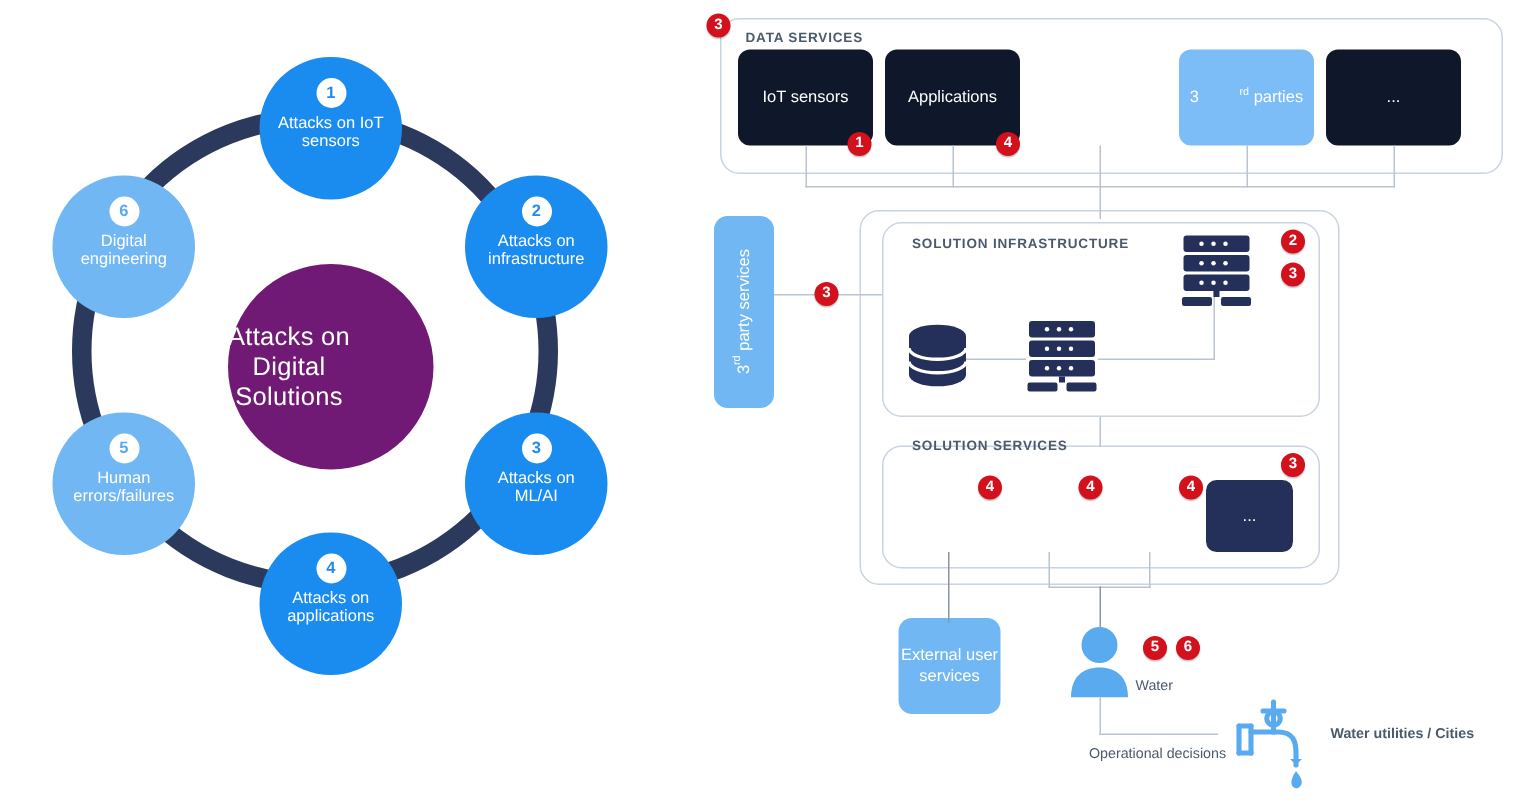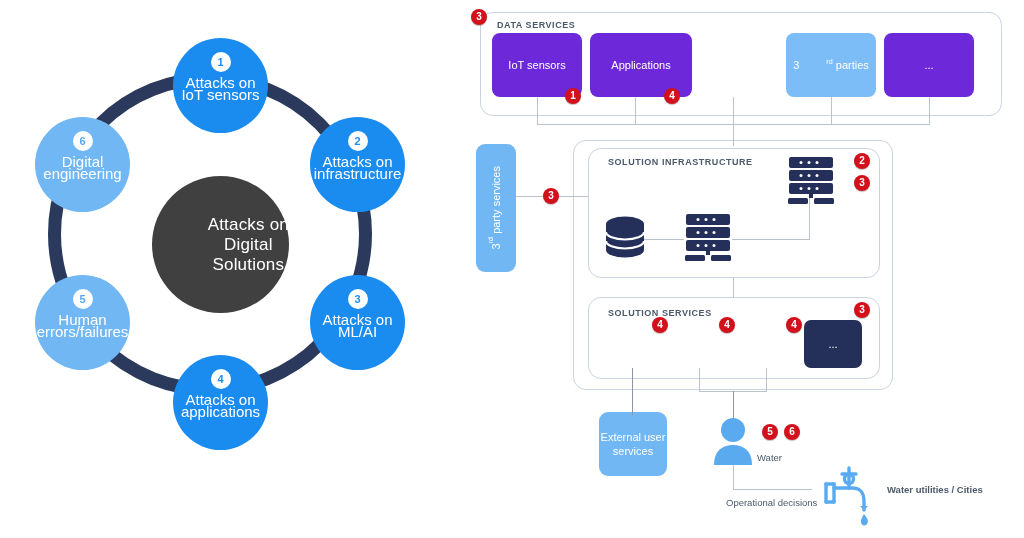--- a/index.html
+++ b/index.html
@@ -18,22 +18,22 @@
     position:absolute;
     left:48px;top:72px;width:324px;height:324px;
     border-radius:50%;
     border:13px solid #2b3a5c;
     box-sizing:border-box;
   }
   .center-circle{
     position:absolute;
     left:152px;top:176px;width:137px;height:137px;
     border-radius:50%;
-    background:#404040;
-    display:flex;align-items:center;justify-content:flex-end;
+    background:#701a75;
+    display:flex;align-items:center;justify-content:flex-start;
     text-align:center;
   }
   .center-circle .ctext{
     color:#ffffff;font-size:17px;line-height:20px;font-weight:400;
     letter-spacing:.2px;
   }
 
   .node{
     position:absolute;width:95px;height:95px;border-radius:50%;
     display:flex;flex-direction:column;align-items:center;
@@ -41,21 +41,21 @@
     text-align:center;box-sizing:border-box;padding-top:14px;
   }
   .node .badge{
     width:20px;height:20px;border-radius:50%;
     background:#ffffff;color:#1f8bf0;
     font-size:11px;font-weight:700;line-height:20px;
     margin-bottom:5px;display:block;
   }
   .node.light .badge{color:#57a8f2;}
   .node .label{
-    color:#ffffff;font-size:15px;line-height:11.5px;
+    color:#ffffff;font-size:11px;line-height:11.5px;
     padding:0 7px;font-weight:400;
   }
   .node.dark{background:#1a8cf0;}
   .node.light{background:#71b7f4;}
 
   #node1{left:173px;top:38px;}
   #node2{left:310px;top:117px;}
   #node3{left:310px;top:275px;}
   #node4{left:173px;top:355px;}
   #node5{left:35px;top:275px;}
@@ -75,21 +75,21 @@
     color:#4b5a6b;font-weight:700;white-space:nowrap;
   }
 
   
   .src-tile{
     position:absolute;border-radius:8px;
     display:flex;align-items:center;justify-content:center;
     text-align:center;color:#ffffff;font-size:11px;line-height:13px;
     box-sizing:border-box;padding:2px;
   }
-  .src-tile.blue{background:#6d28d9;}
+  .src-tile.blue{background:#0f172a;}
   .src-tile.lightblue{background:#7cbcf7;}
 
   
   .svc-tile{
     position:absolute;border-radius:7px;background:#24305a;
     display:flex;align-items:center;justify-content:center;
     text-align:center;color:#ffffff;font-size:11px;line-height:13px;
     box-sizing:border-box;padding:2px;
   }
 
@@ -182,21 +182,21 @@
 
     <div class="rbox container-outline" style="left:20px;top:12px;width:522px;height:104px;"></div>
     <div class="container-title" style="left:37px;top:20px;">DATA SERVICES</div>
     <div class="marker" style="left:11px;top:9px;">3</div>
 
     <div class="src-tile blue" style="left:32px;top:33px;width:90px;height:64px;">
       <span>IoT sensors</span>
     </div>
     <div class="marker" style="left:105px;top:88px;">1</div>
 
-    <div class="src-tile blue" style="left:130px;top:33px;width:102px;height:64px;">
+    <div class="src-tile blue" style="left:130px;top:33px;width:90px;height:64px;">
       <span>Applications</span>
     </div>
     <div class="marker" style="left:204px;top:88px;">4</div>
 
 
     <div class="src-tile lightblue" style="left:326px;top:33px;width:90px;height:64px;">
       <span><span id="tp-a">3<sup>rd</sup> parties</span></span>
     </div>
 
     <div class="src-tile blue" style="left:424px;top:33px;width:90px;height:64px;">
@@ -274,21 +274,21 @@
 
     <div class="panel-lb" style="left:16px;top:144px;width:40px;height:128px;">
       <span class="vert-text"><span id="tps-a">3<sup>rd</sup> party services</span></span>
     </div>
     <div class="ln h" style="left:56px;top:196px;width:72px;"></div>
     <div class="marker" style="left:83px;top:188px;">3</div>
 
     <div class="ln v" style="left:273px;top:278px;height:20px;"></div>
 
     <div class="rbox container-outline" style="left:128px;top:297px;width:292px;height:82px;"></div>
-    <div class="container-title" style="left:148px;top:292px;margin-top:16px;">SOLUTION SERVICES</div>
+    <div class="container-title" style="left:148px;top:292px;">SOLUTION SERVICES</div>
     <div class="marker" style="left:394px;top:302px;">3</div>
 
     <div class="marker" style="left:192px;top:317px;">4</div>
 
     <div class="marker" style="left:259px;top:317px;">4</div>
 
     <div class="marker" style="left:326px;top:317px;">4</div>
 
     <div class="svc-tile" style="left:344px;top:320px;width:58px;height:48px;">
       <span>...</span>

